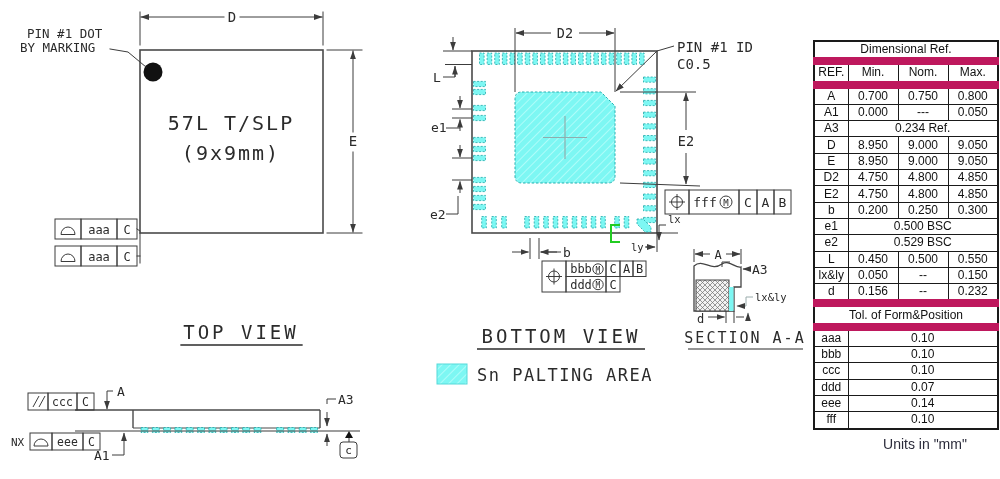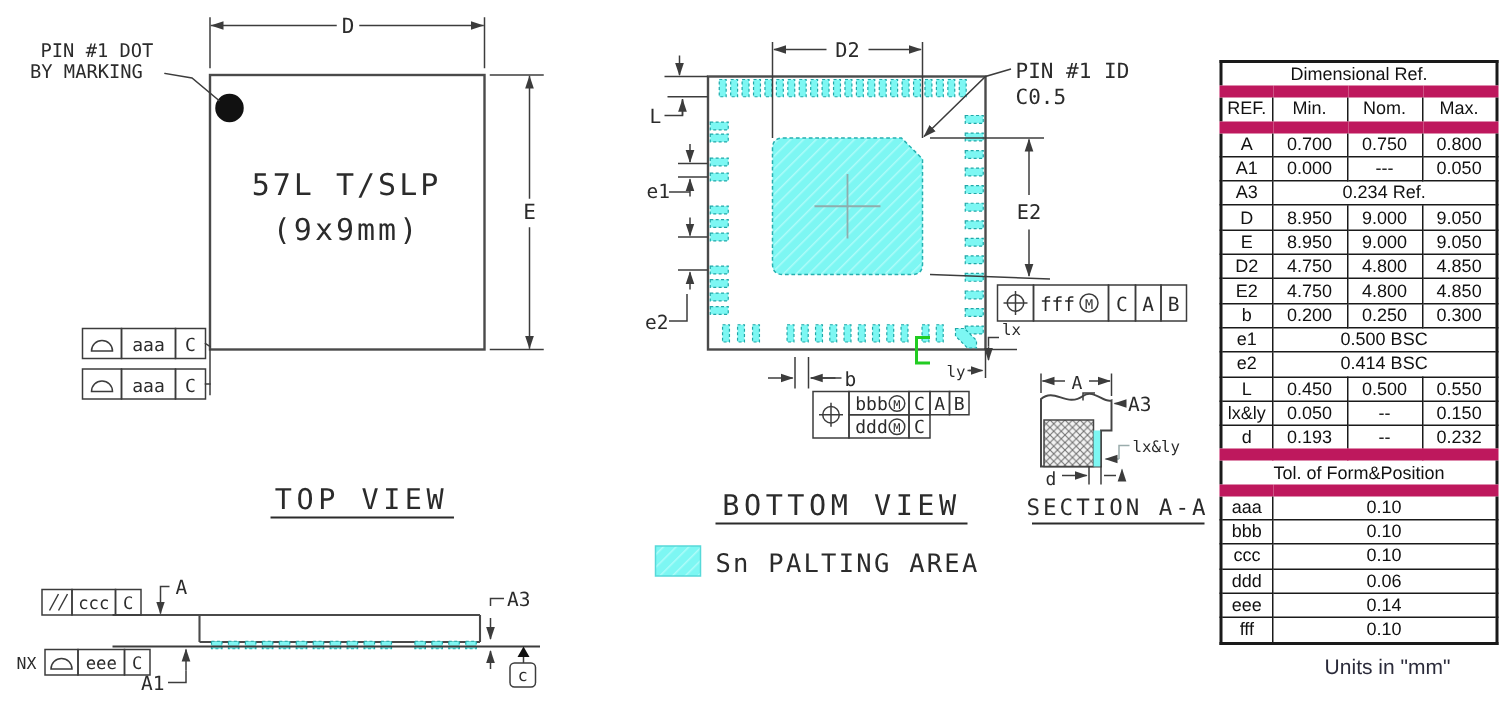--- a/index.html
+++ b/index.html
@@ -459,58 +459,58 @@
           <td>0.200</td>
           <td>0.250</td>
           <td>0.300</td>
         </tr>
         <tr>
           <td>e1</td>
           <td colspan="3">0.500 BSC</td>
         </tr>
         <tr>
           <td>e2</td>
-          <td colspan="3">0.414 BSC</td>
+          <td colspan="3">0.529 BSC</td>
         </tr>
         <tr>
           <td>L</td>
           <td>0.450</td>
           <td>0.500</td>
           <td>0.550</td>
         </tr>
         <tr>
           <td>lx&amp;ly</td>
           <td>0.050</td>
           <td>--</td>
           <td>0.150</td>
         </tr>
         <tr>
           <td>d</td>
-          <td>0.193</td>
+          <td>0.156</td>
           <td>--</td>
           <td>0.232</td>
         </tr>
         <tr>
           <td colspan="4" class="thick">Tol. of Form&amp;Position</td>
         </tr>
         <tr>
           <td class="thick">aaa</td>
           <td colspan="3" class="thick">0.10</td>
         </tr>
         <tr>
           <td>bbb</td>
           <td colspan="3">0.10</td>
         </tr>
         <tr>
           <td>ccc</td>
           <td colspan="3">0.10</td>
         </tr>
         <tr>
           <td>ddd</td>
-          <td colspan="3">0.06</td>
+          <td colspan="3">0.07</td>
         </tr>
         <tr>
           <td>eee</td>
           <td colspan="3">0.14</td>
         </tr>
         <tr>
           <td>fff</td>
           <td colspan="3">0.10</td>
         </tr>
       </tbody>

